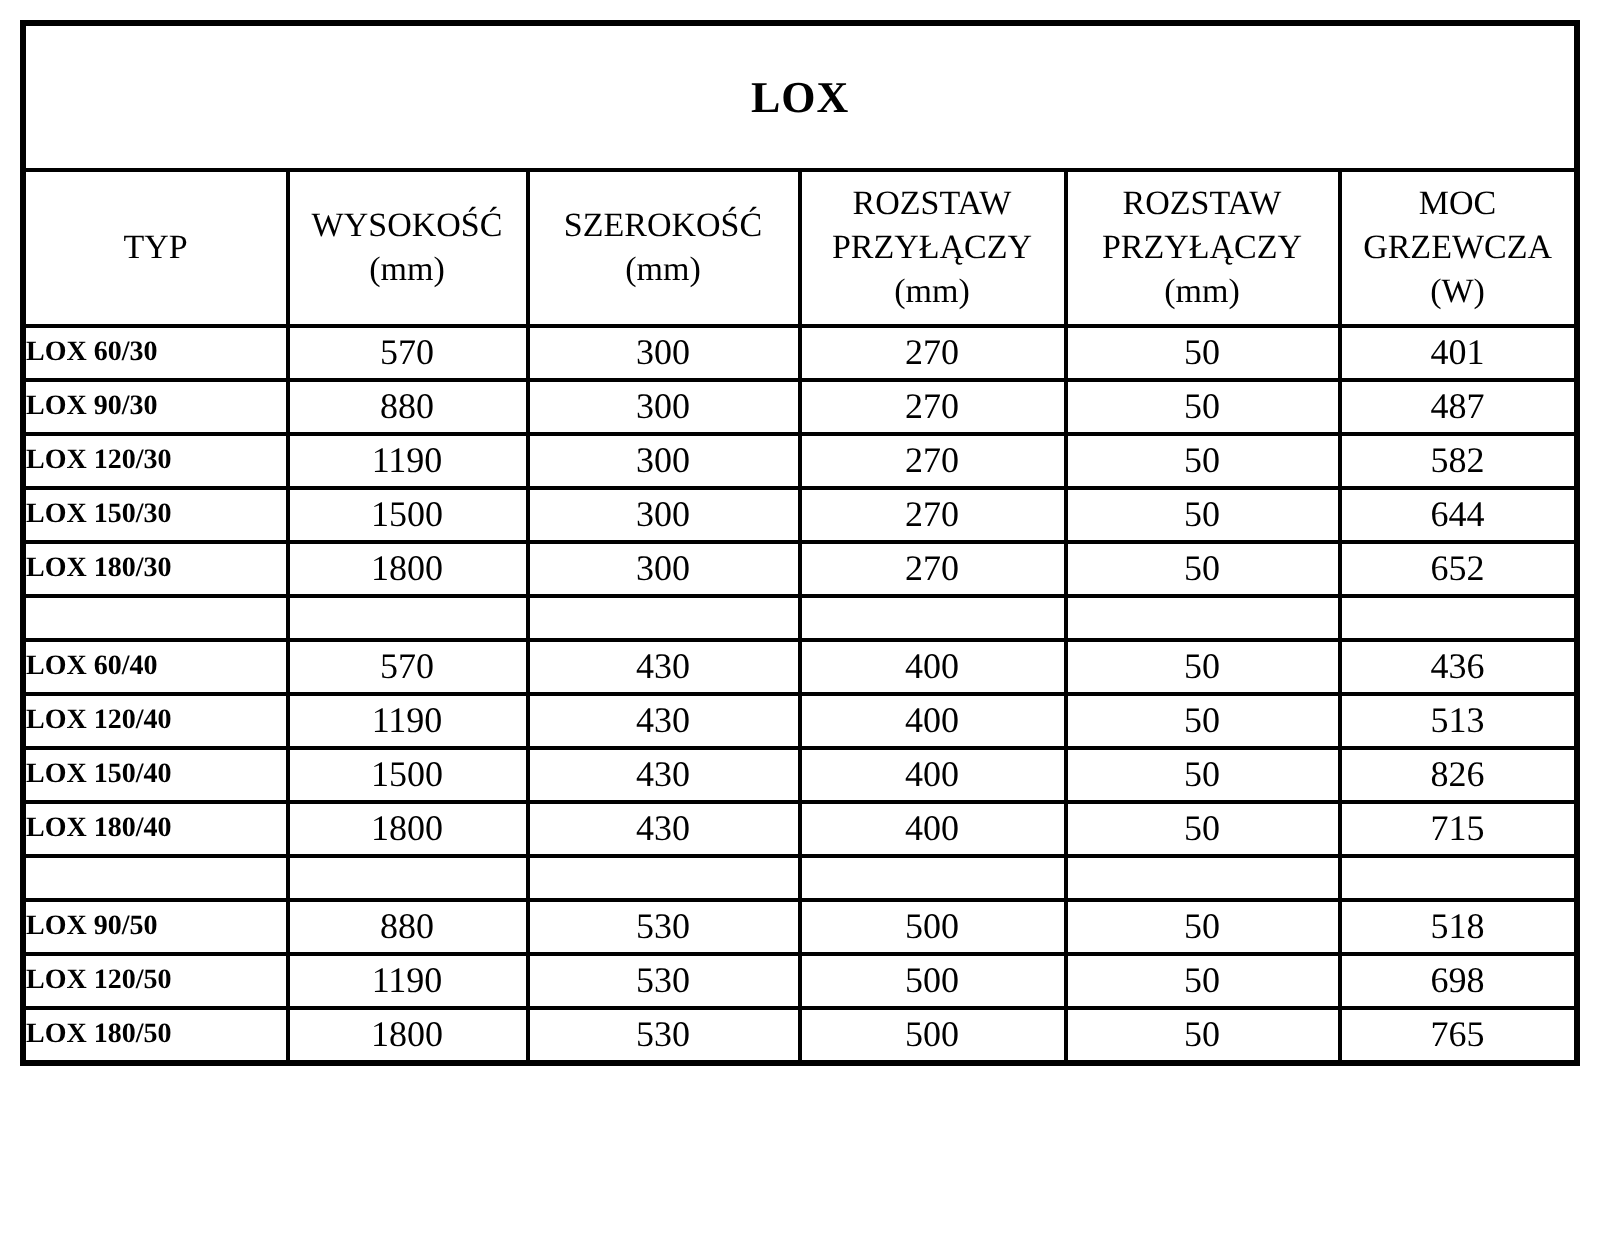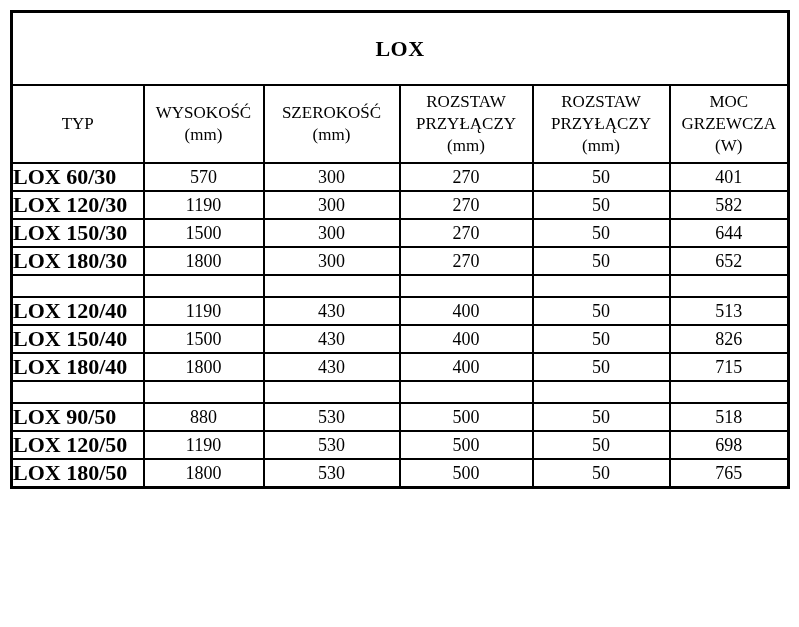--- a/index.html
+++ b/index.html
@@ -50,21 +50,21 @@
     line-height: 1.3;
   }
   td.num {
     height: 25px;
     font-size: 18px;
     text-align: center;
     vertical-align: middle;
   }
   td.type {
     height: 25px;
-    font-size: 22px;
+    font-size: 14px;
     font-weight: bold;
     text-align: left;
     vertical-align: middle;
     padding-left: 5px;
   }
   tr.sep td {
     height: 20px;
   }
 </style>
 </head>
@@ -104,20 +104,28 @@
     <tbody id="table-body">
         <tr>
           <td class="type">LOX 60/30</td>
           <td class="num">570</td>
           <td class="num">300</td>
           <td class="num">270</td>
           <td class="num">50</td>
           <td class="num">401</td>
         </tr>
         <tr>
+          <td class="type">LOX 90/30</td>
+          <td class="num">880</td>
+          <td class="num">300</td>
+          <td class="num">270</td>
+          <td class="num">50</td>
+          <td class="num">487</td>
+        </tr>
+        <tr>
           <td class="type">LOX 120/30</td>
           <td class="num">1190</td>
           <td class="num">300</td>
           <td class="num">270</td>
           <td class="num">50</td>
           <td class="num">582</td>
         </tr>
         <tr>
           <td class="type">LOX 150/30</td>
           <td class="num">1500</td>
@@ -134,20 +142,28 @@
           <td class="num">50</td>
           <td class="num">652</td>
         </tr>
         <tr class="sep">
           <td></td>
           <td></td>
           <td></td>
           <td></td>
           <td></td>
           <td></td>
+        </tr>
+        <tr>
+          <td class="type">LOX 60/40</td>
+          <td class="num">570</td>
+          <td class="num">430</td>
+          <td class="num">400</td>
+          <td class="num">50</td>
+          <td class="num">436</td>
         </tr>
         <tr>
           <td class="type">LOX 120/40</td>
           <td class="num">1190</td>
           <td class="num">430</td>
           <td class="num">400</td>
           <td class="num">50</td>
           <td class="num">513</td>
         </tr>
         <tr>

